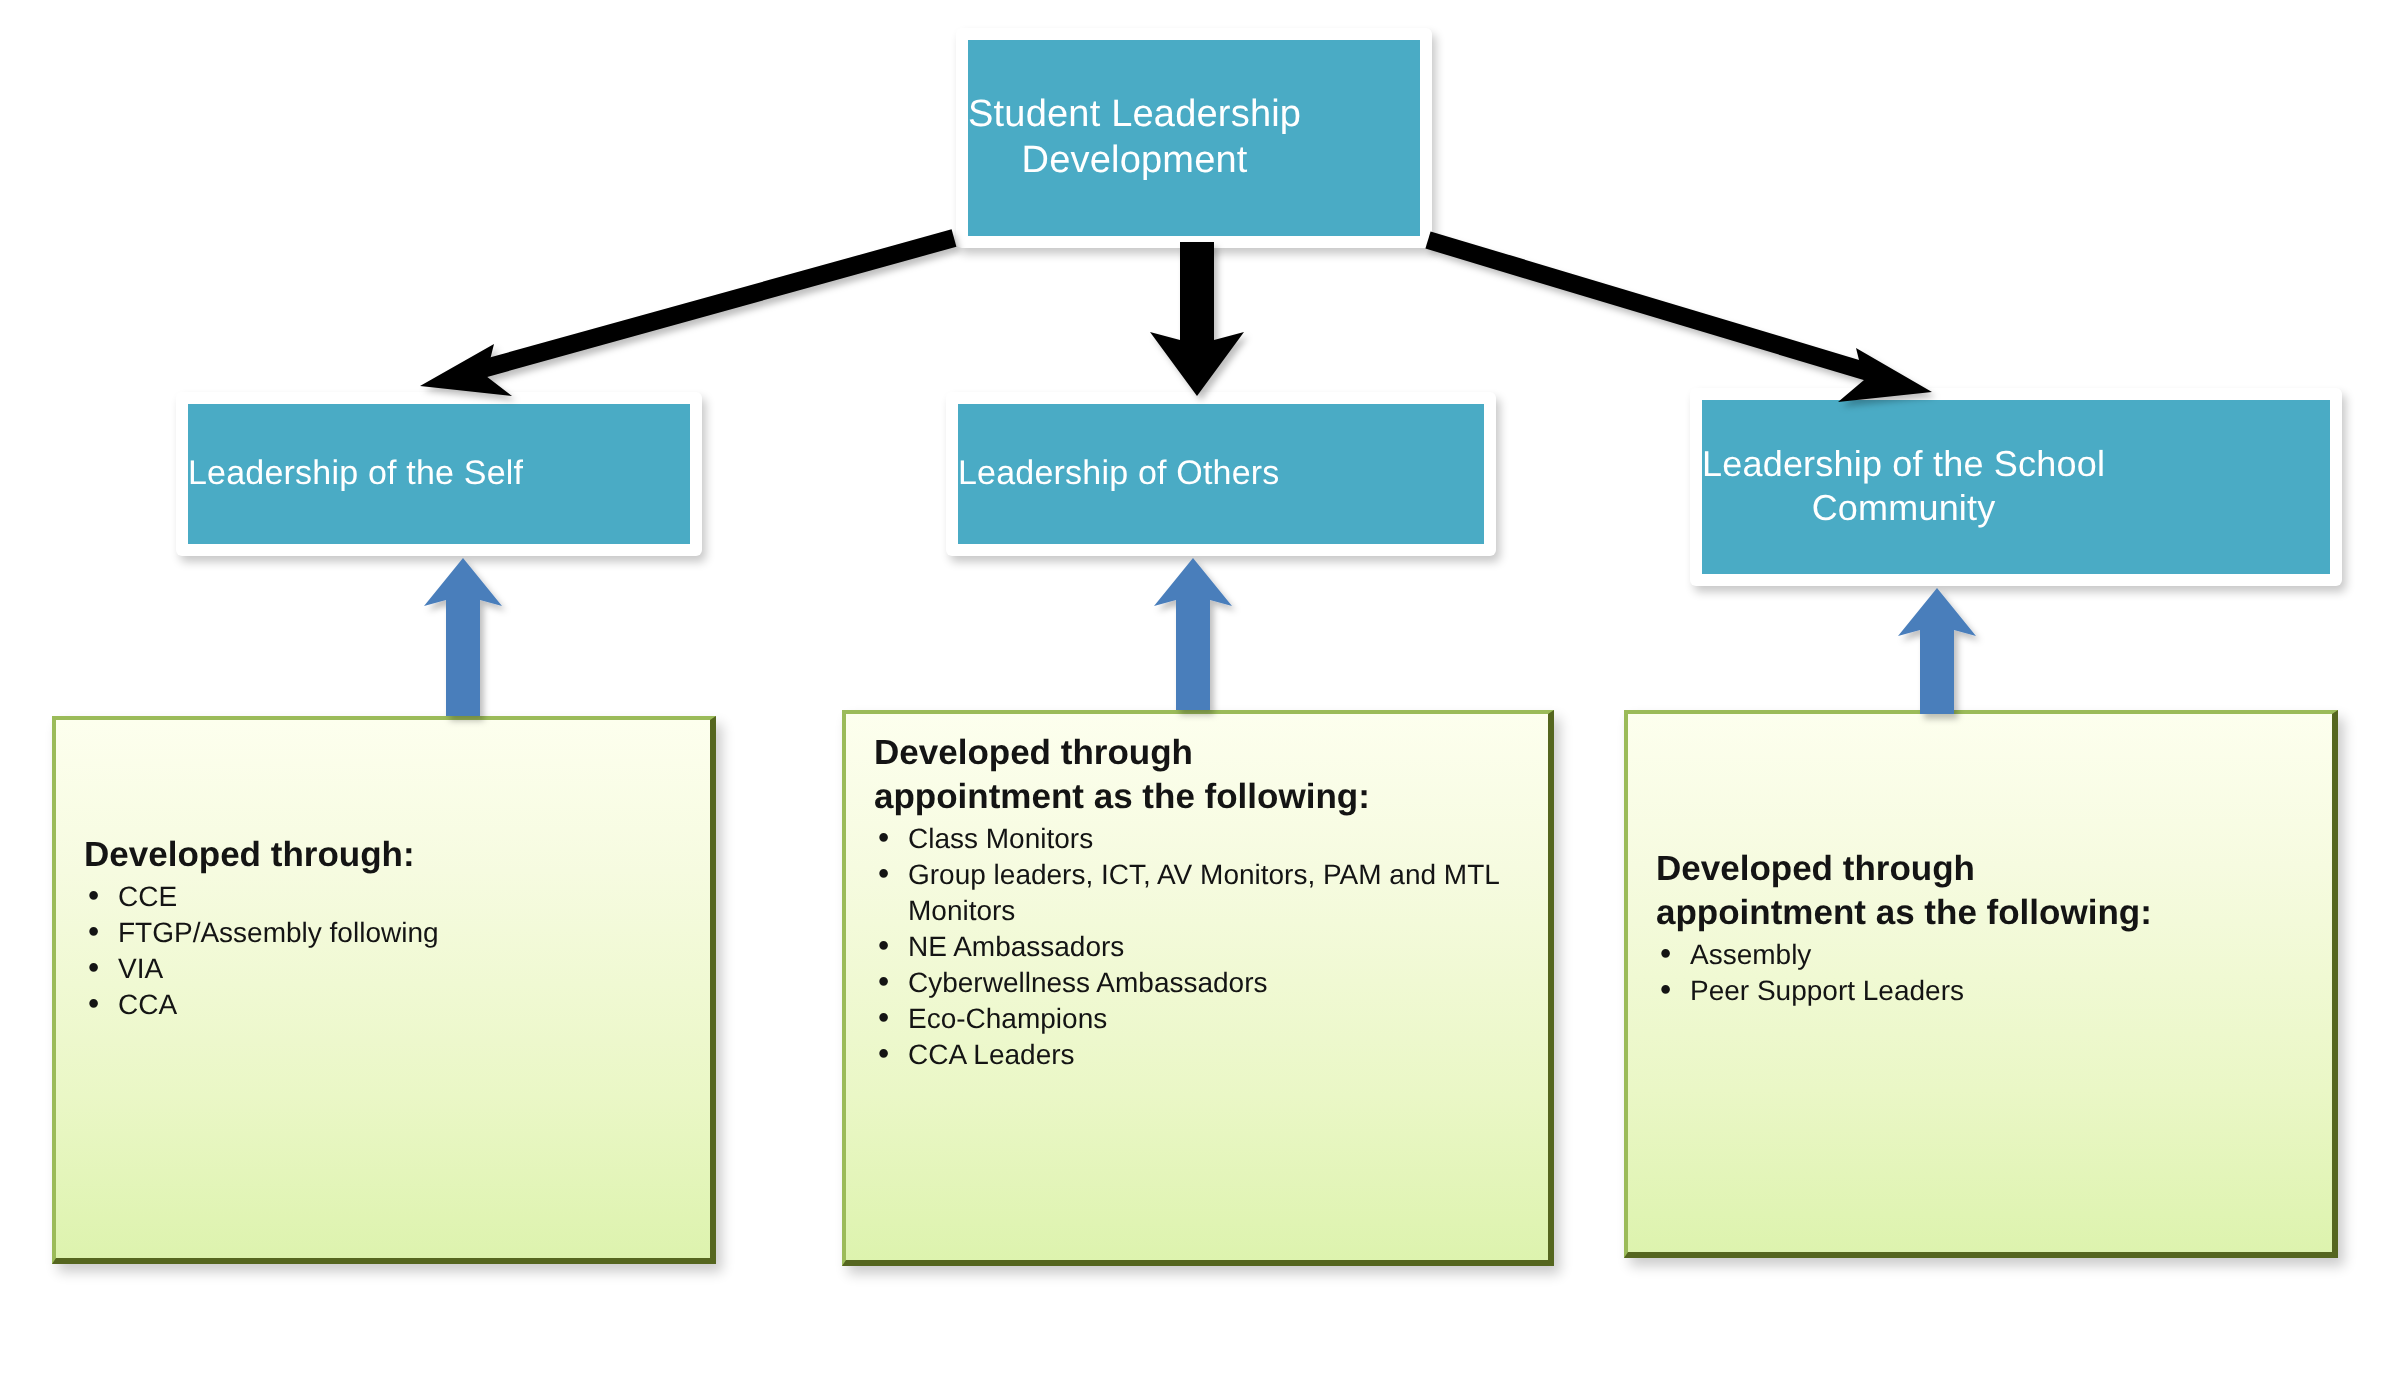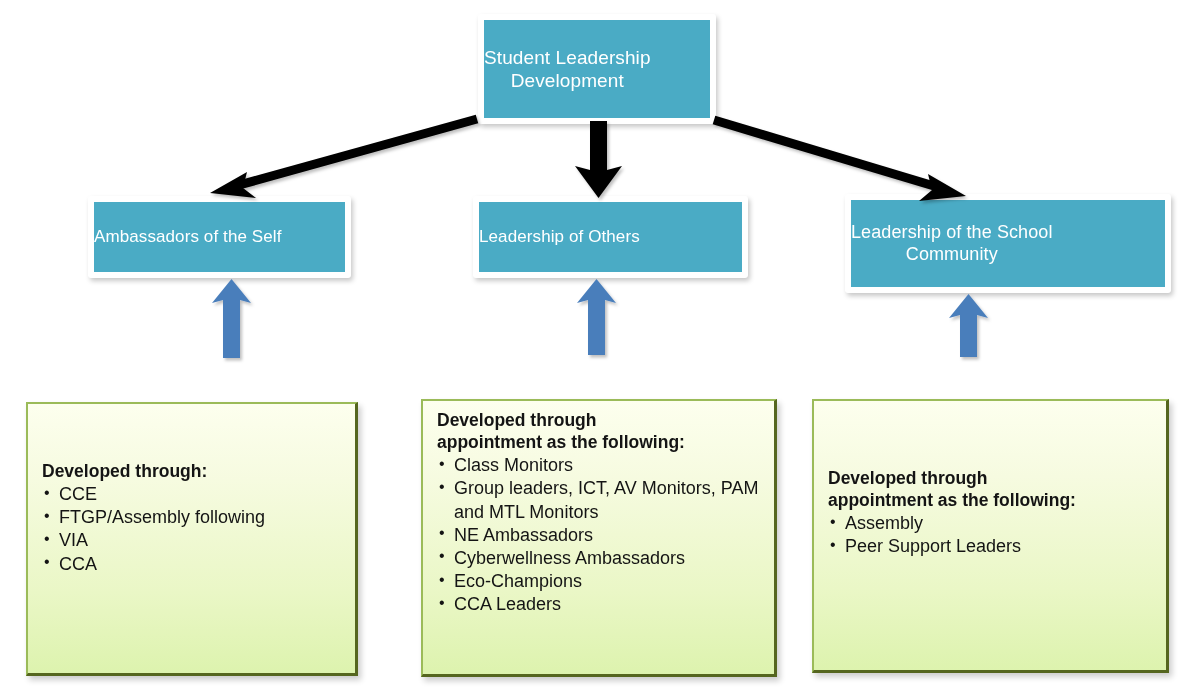--- a/index.html
+++ b/index.html
@@ -75,21 +75,20 @@
     position: absolute;
     box-sizing: border-box;
     background: linear-gradient(to bottom, #fdffee 0%, #f6fbe0 28%, #eaf7c6 70%, #ddf3ae 100%);
     border-top: 2px solid #9bbb59;
     border-left: 2px solid #9bbb59;
     border-right: 3px solid #55661f;
     border-bottom: 3px solid #55661f;
     box-shadow: 3px 4px 6px rgba(0,0,0,0.20);
     z-index: 4;
     overflow: hidden;
-    margin-top: 44px;
   }
   .green-inner {
     position: absolute;
     left: 0; right: 0;
     padding: 0 14px;
     box-sizing: border-box;
   }
   .gb-heading {
     font-size: 17.5px;
     font-weight: bold;
@@ -97,21 +96,21 @@
     line-height: 1.26;
     white-space: pre-line;
     margin: 0 0 1px 0;
   }
   .gb-list {
     list-style: none;
     margin: 0;
     padding: 0;
   }
   .gb-list li {
-    font-size: 18px;
+    font-size: 14px;
     color: #141414;
     line-height: 1.29;
     position: relative;
     padding-left: 17px;
     margin: 0;
   }
   .gb-list li::before {
     content: "\2022";
     position: absolute;
     left: 2px;
@@ -184,21 +183,21 @@
 
   <div class="teal-box" id="box-root">
     <div class="fill">
       <span class="label">Student Leadership
 Development</span>
     </div>
   </div>
 
   <div class="teal-box" id="box-self">
     <div class="fill">
-      <span class="label">Ambassadors of the Self</span>
+      <span class="label">Leadership of the Self</span>
     </div>
   </div>
 
   <div class="teal-box" id="box-school">
     <div class="fill">
       <span class="label">Leadership of the School
 Community</span>
     </div>
   </div>
 

